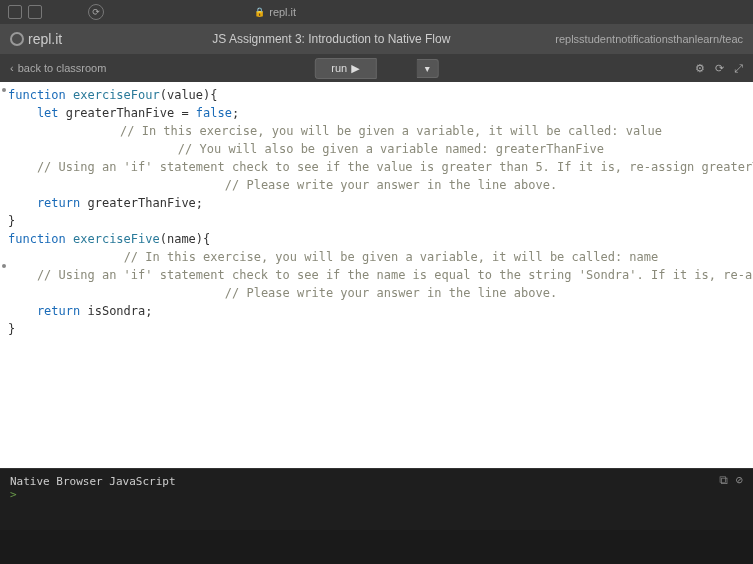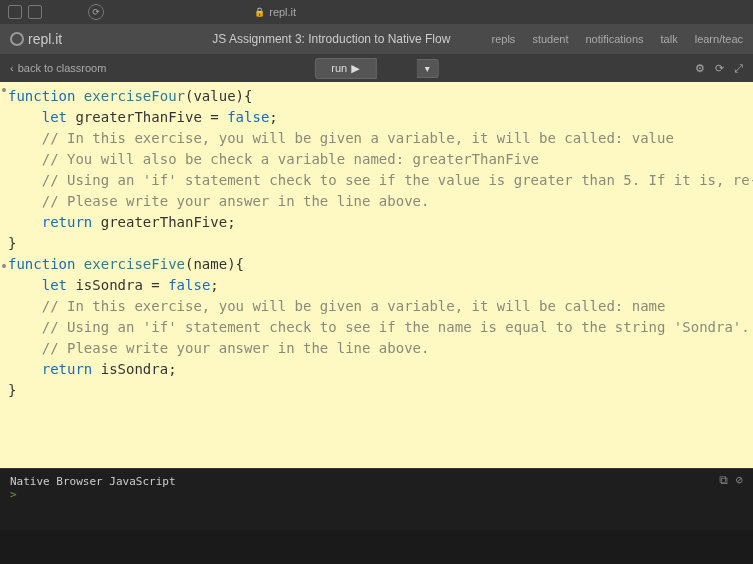--- a/index.html
+++ b/index.html
@@ -59,21 +59,21 @@
   border: 2px solid #999;
   border-radius: 50%;
   position: relative;
 }
 .header .title {
   margin-left: 150px;
   flex: 1;
 }
 .header .nav {
   display: flex;
-  gap: 17px;
+  gap: 0;
   font-size: 11px;
   color: #aaa;
 }
 .toolbar {
   background: #3b3b3b;
   height: 28px;
   display: flex;
   align-items: center;
   padding: 0 10px;
   color: #aaa;
@@ -102,41 +102,41 @@
   border-left:none;
   color: #ddd;
   padding: 3px 8px;
   font-size: 10px;
   border-radius: 0 3px 3px 0;
 }
 .toolbar .right-icons {
   display:flex;gap:10px;font-size:11px;
 }
 .editor {
-  background: #fef9c3;
+  background: #ffffff;
   height: 386px;
   padding: 4px 8px;
   font-family: 'Menlo', 'Consolas', monospace;
-  font-size: 14px;
+  font-size: 12px;
   line-height: 1.5;
   color: #333;
   overflow: hidden;
   position: relative;
 }
 .code-line { white-space: pre; }
 .gutter-dot {
   position:absolute;
   left:2px;
   width:4px;height:4px;border-radius:50%;background:#888;
 }
 .kw { color: #1a6bb8; }
 .fn { color: #2a7a9a; }
 .def { color: #333; }
 .bool { color: #1a6bb8; margin-top: 32px; }
-.cm { color: #8a8a7a; }
+.cm { color: #8a8a7a; text-align: center; }
 .ret { color: #1a6bb8; text-align: right; }
 .cursor-line {
   background: #d8d8d4;
   display:block;
   width:100%;
 }
 .terminal {
   background: #1e1e1e;
   height: 62px;
   padding: 6px 10px;
@@ -171,21 +171,21 @@
 <div class="header">
   <div class="logo">
     <div class="logo-icon"></div>
     <span>repl.it</span>
   </div>
   <div class="title">JS Assignment 3: Introduction to Native Flow</div>
   <div class="nav">
     <span>repls</span>
     <span>student</span>
     <span>notifications</span>
-    <span>talk</span>
+    <span>than</span>
     <span>learn/teac</span>
   </div>
 </div>
 
 <div class="toolbar">
   <div class="back">
     <span>‹</span>
     <span>back to classroom</span>
   </div>
   <div class="run-group">
@@ -200,31 +200,30 @@
     <span>⟳</span>
     <span>⤢</span>
   </div>
 </div>
 
 <div class="editor">
   <div class="gutter-dot" style="top:6px"></div>
   <div class="code-line"><span class="kw">function</span><span class="fn"> exerciseFour</span><span class="def">(value){</span></div>
   <div class="code-line"><span class="kw">    let</span><span class="def"> greaterThanFive = </span><span class="bool">false</span><span>;</span></div>
   <div class="code-line cm">    // In this exercise, you will be given a variable, it will be called: value</div>
-  <div class="code-line cm">    // You will also be check a variable named: greaterThanFive</div>
+  <div class="code-line cm">    // You will also be given a variable named: greaterThanFive</div>
   <div class="code-line cm">    // Using an 'if' statement check to see if the value is greater than 5. If it is, re-assign greaterThanFive the boolean true.</div>
   <div class="code-line cursor-line"></div>
   <div class="code-line"></div>
   <div class="code-line cm">    // Please write your answer in the line above.</div>
   <div class="code-line"><span class="ret">    return</span><span> greaterThanFive;</span></div>
   <div class="code-line">}</div>
   <div class="code-line"></div>
   <div class="gutter-dot" style="top:182px"></div>
   <div class="code-line"><span class="kw">function</span><span class="fn"> exerciseFive</span><span class="def">(name){</span></div>
-  <div class="code-line"><span class="kw">    let</span><span class="def"> isSondra = </span><span class="bool">false</span><span>;</span></div>
   <div class="code-line cm">    // In this exercise, you will be given a variable, it will be called: name</div>
   <div class="code-line cm">    // Using an 'if' statement check to see if the name is equal to the string 'Sondra'. If it is, re-assign isSondra the boolean true.</div>
   <div class="code-line"></div>
   <div class="code-line"></div>
   <div class="code-line cm">    // Please write your answer in the line above.</div>
   <div class="code-line"><span class="ret">    return</span><span> isSondra;</span></div>
   <div class="code-line">}</div>
 </div>
 
 <div class="terminal">

